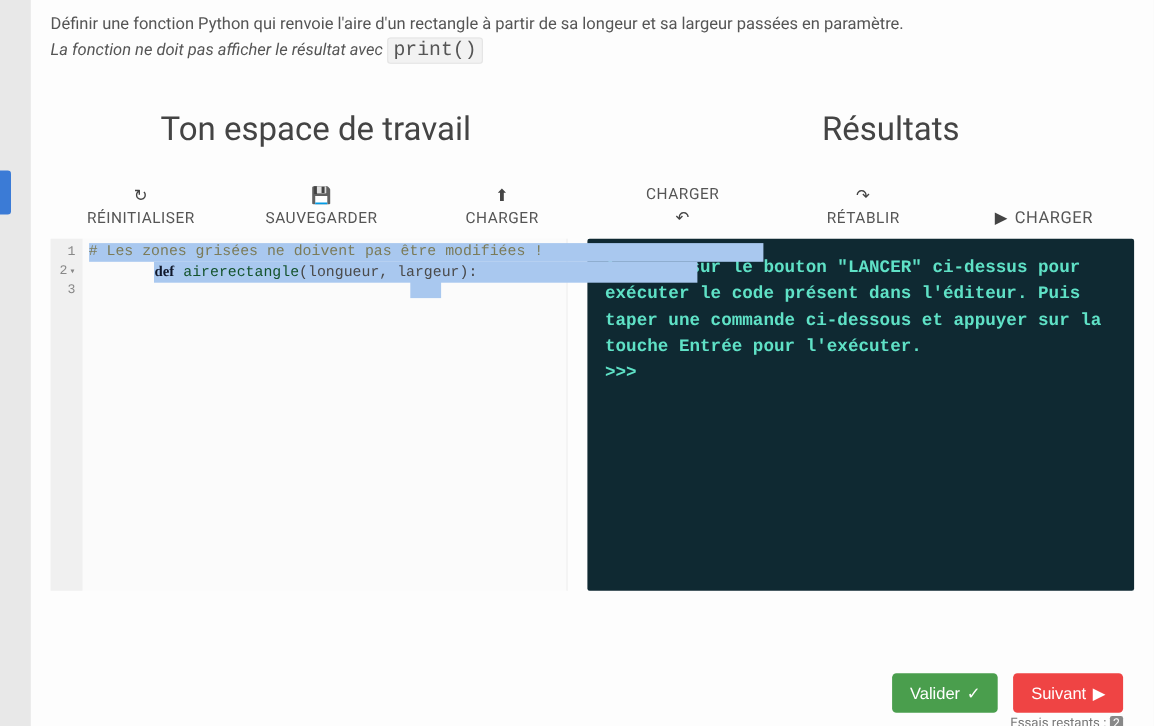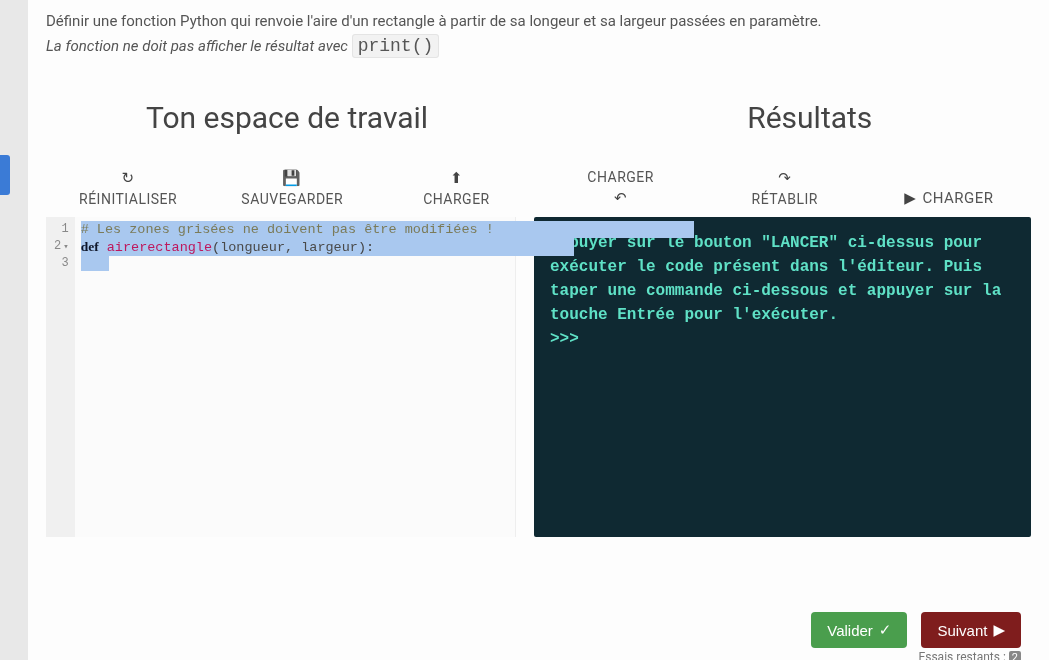--- a/index.html
+++ b/index.html
@@ -100,29 +100,29 @@
     user-select: none;
     font-size: 12px;
   }
   .gutter .ln { display: block; height: 17px; }
   .gutter .fold::after { content: "▾"; font-size: 9px; margin-left: 2px; color: #888; }
   .code {
     padding: 4px 6px;
     flex: 1;
     position: relative;
   }
-  .code .line { height: 17px; white-space: pre; }
+  .code .line { height: 17px; white-space: pre; text-align: center; }
   .sel {
     background: #a9c8ef;
     display: inline-block;
     padding-right: 200px;
   }
   .hl-comment { color: #7b7b59; }
   .hl-def { color: #0f172a; font-weight: bold; font-family: Liberation Serif, serif; }
-  .hl-func { color: #be185d; }
+  .hl-func { color: #14532d; }
   .hl-punc { color: #444; }
   .line3-block {
     display: inline-block;
     width: 28px;
     height: 16px;
     background: #a9c8ef;
     vertical-align: top;
   }
 
   .console {
@@ -152,21 +152,21 @@
     border-radius: 4px;
     padding: 9px 16px;
     font-size: 15px;
     color: #fff;
     cursor: pointer;
     display: inline-flex;
     align-items: center;
     gap: 6px;
   }
   .btn.green { background: #4a9e4d; }
-  .btn.dark  { background: #7f1d1d; }
+  .btn.dark  { background: #ef4444; }
   .attempts {
     position: absolute;
     right: 28px;
     bottom: -4px;
     font-size: 12px;
     color: #777;
   }
   .attempts .n {
     background: #888; color:#fff; border-radius:2px; padding:0 3px; font-size:11px;
   }

